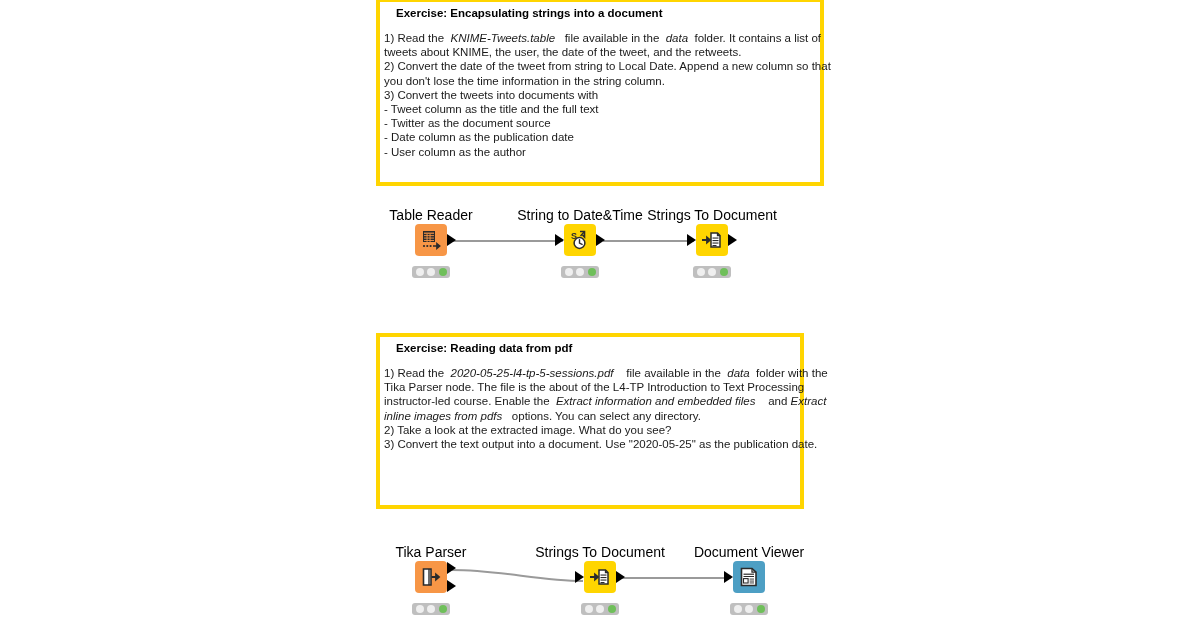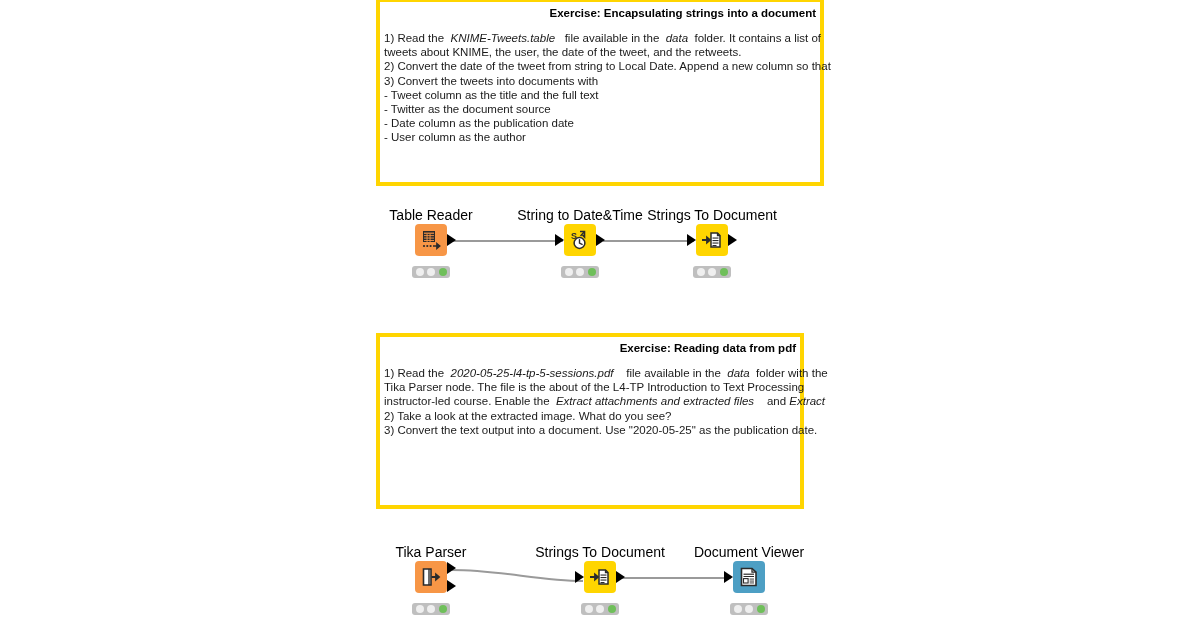--- a/index.html
+++ b/index.html
@@ -31,21 +31,20 @@
     box-sizing: border-box;
     padding: 4px 4px 4px 4px;
   }
   .annotation-title {
     font-size: 11.5px;
     font-weight: bold;
     line-height: 14px;
     color: #000000;
     margin: 0 0 11px 12px;
     white-space: nowrap;
-    text-align: right;
   }
   .annotation-body {
     font-size: 11.5px;
     line-height: 14.2px;
     color: #1a1a1a;
   }
   .annotation-body .line {
     white-space: nowrap;
   }
   .annotation-body i {
@@ -142,34 +141,36 @@
     <path d="M 452 570 C 500 570, 540 581, 583 581" fill="none" stroke="#9a9a9a" stroke-width="2"></path>
     <line x1="622" y1="578" x2="731" y2="578" stroke="#9a9a9a" stroke-width="2"></line>
   </svg>
 
   <div class="annotation" style="left:376px; top:-2px; width:448px; height:188px;">
     <div class="annotation-title">Exercise: Encapsulating strings into a document</div>
     <div class="annotation-body">
       <div class="line">1) Read the&nbsp; <i>KNIME-Tweets.table</i> &nbsp; file available in the&nbsp; <i>data</i>&nbsp; folder. It contains a list of</div>
       <div class="line">tweets about KNIME, the user, the date of the tweet, and the retweets.</div>
       <div class="line">2) Convert the date of the tweet from string to Local Date. Append a new column so that</div>
+      <div class="line">you don't lose the time information in the string column.</div>
       <div class="line">3) Convert the tweets into documents with</div>
       <div class="line">- Tweet column as the title and the full text</div>
       <div class="line">- Twitter as the document source</div>
       <div class="line">- Date column as the publication date</div>
       <div class="line">- User column as the author</div>
     </div>
   </div>
 
   <div class="annotation" style="left:376px; top:333px; width:428px; height:176px;">
     <div class="annotation-title">Exercise: Reading data from pdf</div>
     <div class="annotation-body">
       <div class="line">1) Read the&nbsp; <i>2020-05-25-l4-tp-5-sessions.pdf</i> &nbsp;&nbsp; file available in the&nbsp; <i>data</i>&nbsp; folder with the</div>
       <div class="line">Tika Parser node. The file is the about of the L4-TP Introduction to Text Processing</div>
-      <div class="line">instructor-led course. Enable the&nbsp; <i>Extract attachments and extracted files</i> &nbsp;&nbsp; and <i>Extract</i></div>
+      <div class="line">instructor-led course. Enable the&nbsp; <i>Extract information and embedded files</i> &nbsp;&nbsp; and <i>Extract</i></div>
+      <div class="line"><i>inline images from pdfs</i> &nbsp; options. You can select any directory.</div>
       <div class="line">2) Take a look at the extracted image. What do you see?</div>
       <div class="line">3) Convert the text output into a document. Use "2020-05-25" as the publication date.</div>
     </div>
   </div>
 
   <div class="node" style="left:401px; top:205px;">
     <div class="node-title">Table Reader</div>
     <div class="node-body orange">
       <span>
         <svg width="22" height="22" viewBox="0 0 22 22">

